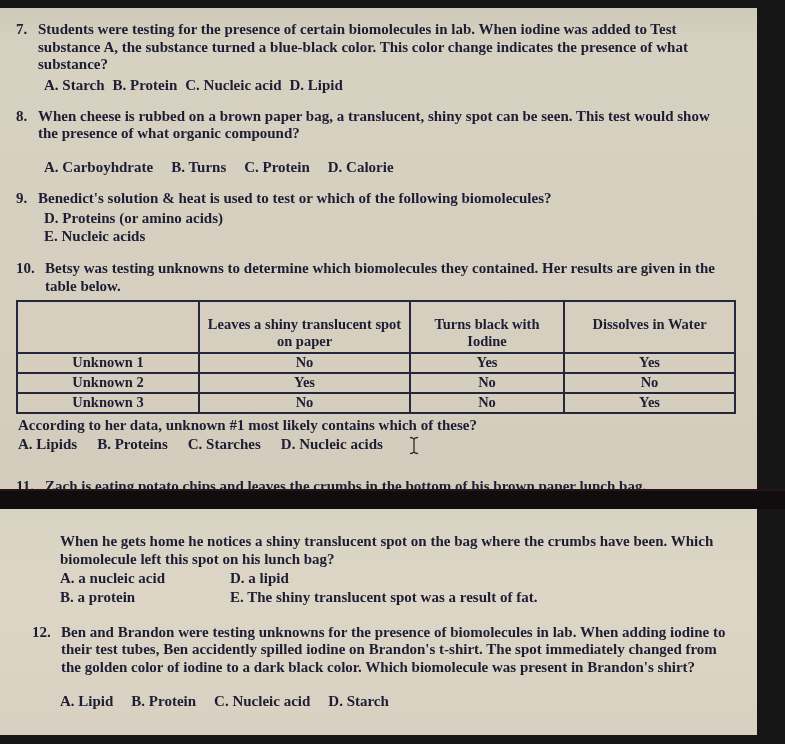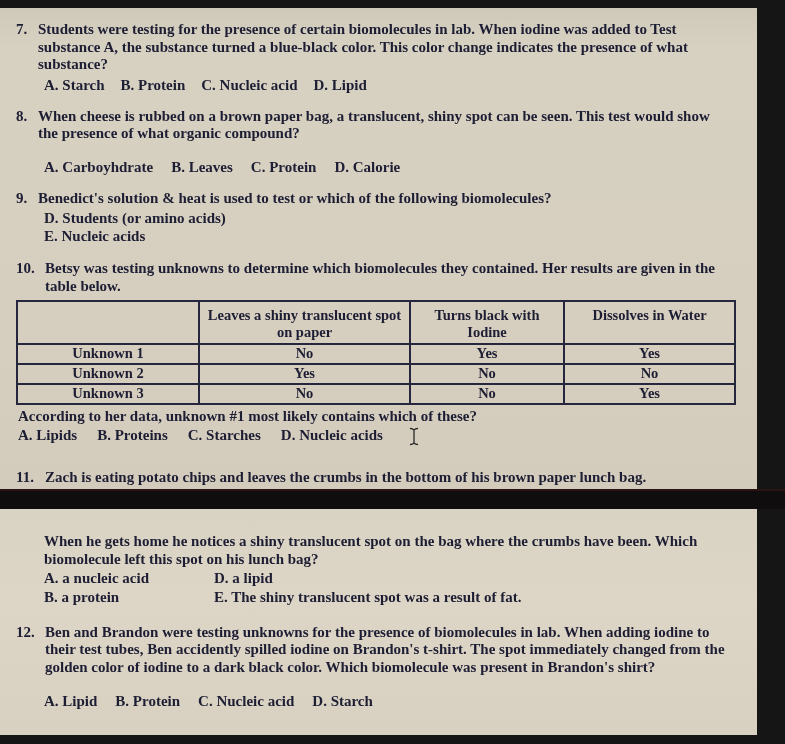--- a/index.html
+++ b/index.html
@@ -9,47 +9,47 @@
     font-family:"Liberation Serif", serif;
     color:#1d1d33;
   }
   .stage { position:absolute; inset:0; }
   .page {
     position:absolute; left:0; width:757px;
     background:linear-gradient(180deg,#cfc9ba 0%, #d7d1c2 8%, #d6cfc0 70%, #d3ccbc 100%);
     box-sizing:border-box;
   }
   .page1 { top:8px; height:481px; padding:13px 26px 0 16px; }
-  .page2 { top:509px; height:226px; padding:24px 26px 0 16px;
+  .page2 { top:509px; height:226px; padding:24px 26px 0 32px;
     background:linear-gradient(180deg,#d9d3c3 0%, #ddd6c6 40%, #d8d1c1 100%);
   }
   .divider {
     position:absolute; left:0; top:489px; width:785px; height:20px;
     background:#100d0e; border-top:2px solid #2a1413; box-sizing:border-box;
   }
   .q { font-size:15px; font-weight:600; line-height:1.18; margin-bottom:13px; }
   .q-line { display:flex; }
   .q-num { flex:none; width:22px; font-weight:700; }
   .q-num.wide { width:29px; }
   .q-text { flex:1; }
-  .choices { display:flex; gap:16px; margin:3px 0 0 28px; flex-wrap:wrap; }
+  .choices { display:flex; gap:8px; margin:3px 0 0 28px; flex-wrap:wrap; }
   .choices.tight { gap:18px;margin-top:16px; }
   .choices-cols { display:flex; margin:2px 0 0 28px; }
   .col-left { width:300px; }
   .col-left.narrow { width:170px; }
   .col-line, .col-right > div { line-height:1.18; margin-bottom:1px; }
   table.results {
     border-collapse:collapse; width:694px; margin:5px 0 3px 0;
     font-size:14.5px; table-layout:fixed;
   }
   table.results th, table.results td {
     border:2px solid #26263f; font-weight:600; text-align:center;
     padding:0 4px; line-height:1.15;
   }
-  table.results th { vertical-align:top; padding-top:5px; padding-bottom:2px; }
+  table.results th { vertical-align:top; padding-top:14px; padding-bottom:2px; }
   table.results td { height:18px; }
   .c1{width:172px}.c2{width:201px}.c3{width:144px}.c4{width:161px}
   .followup { margin:3px 0 0 2px; }
   .followup-choices { display:flex; gap:20px; margin:2px 0 0 2px; align-items:flex-start;text-align:right; }
   .ibeam { display:inline-block; margin-left:5px; vertical-align:-9px; }
   .indent-block { margin-left:28px; }
 </style>
 </head>
 <body>
 
@@ -70,34 +70,34 @@
       </div>
     </div>
 
     <div class="q">
       <div class="q-line">
         <span class="q-num">8.</span>
         <span class="q-text">When cheese is rubbed on a brown paper bag, a translucent, shiny spot can be seen. This test would show the presence of what organic compound?</span>
       </div>
       <div class="choices tight">
         <span>A. Carboyhdrate</span>
-        <span>B. Leaves</span>
+        <span>B. Turns</span>
         <span>C. Protein</span>
         <span>D. Calorie</span>
       </div>
     </div>
 
     <div class="q">
       <div class="q-line">
         <span class="q-num">9.</span>
         <span class="q-text">Benedict's solution &amp; heat is used to test or which of the following biomolecules?</span>
       </div>
       <div class="choices-cols">
         <div class="col-right">
-          <div>D. Students (or amino acids)</div>
+          <div>D. Proteins (or amino acids)</div>
           <div>E. Nucleic acids</div>
         </div>
       </div>
     </div>
 
     <div class="q">
       <div class="q-line">
         <span class="q-num wide">10.</span>
         <span class="q-text">Betsy was testing unknowns to determine which biomolecules they contained. Her results are given in the table below.</span>
       </div>

